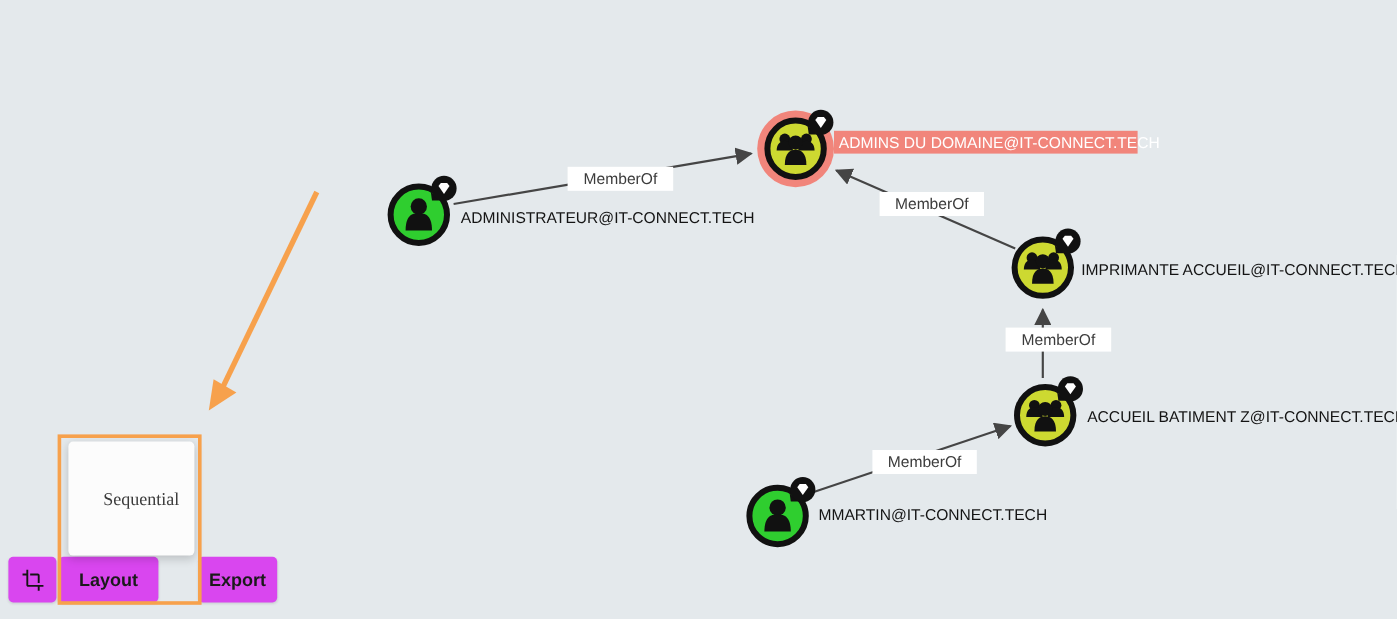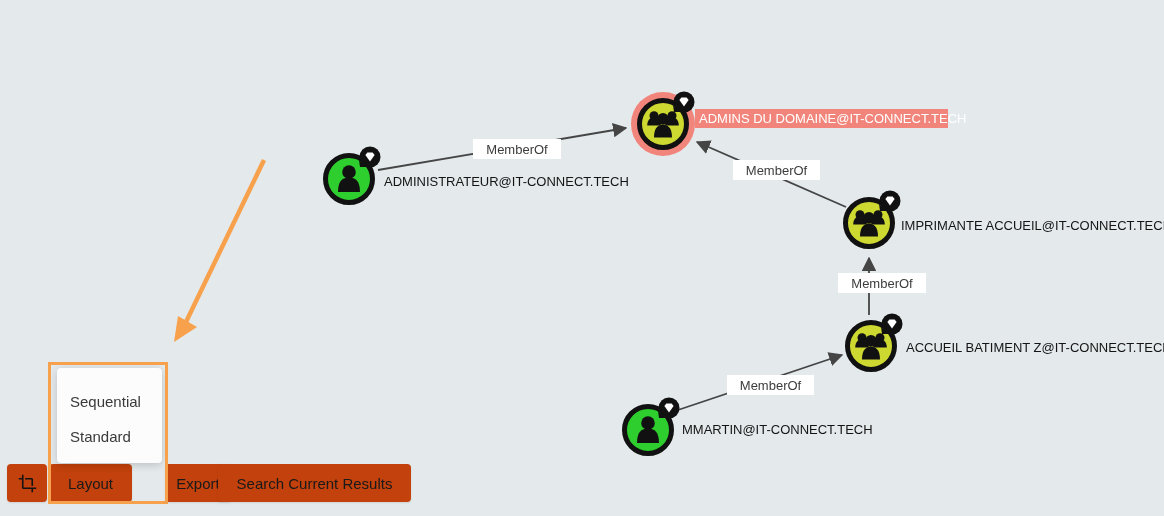--- a/index.html
+++ b/index.html
@@ -8,23 +8,23 @@
     width:1164px;height:516px;
     overflow:hidden;
     font-family:"Liberation Sans",sans-serif;
   }
   #graph-svg{position:absolute;left:0;top:0;z-index:1;}
   #graph-svg [data-interactable="true"]{cursor:pointer;}
 
   
   .tb-btn{
     position:absolute;top:464px;height:38px;
-    background:#c2410c;border:none;border-radius:4px;
+    background:#d946ef;border:none;border-radius:4px;
     font-family:"Liberation Sans",sans-serif;
-    font-size:15px;font-weight:normal;color:#1a1a1a;
+    font-size:15px;font-weight:bold;color:#1a1a1a;
     box-shadow:0 1px 2px rgba(0,0,0,.10);
     cursor:pointer;z-index:3;
     display:flex;align-items:center;justify-content:center;
     padding:0;
   }
   #crop-button{left:7px;width:40px;}
   #crop-button svg{width:19px;height:19px;fill:#141414;}
   #layout-button{left:49px;width:83px;}
   #export-button{left:137px;width:66px;margin-left:28px;}
   #search-button{left:218px;width:193px;}
@@ -34,21 +34,21 @@
     position:absolute;left:57px;top:368px;width:105px;height:95px;
     background:#fcfcfc;border-radius:4px;
     box-shadow:0 2px 8px rgba(0,0,0,.18);
     z-index:3;box-sizing:border-box;padding-top:16px;
   }
   #layout-menu .menu-item{
     height:35px;line-height:35px;padding-left:13px;
     font-size:15px;color:#3a3a3a;cursor:pointer;
     list-style:none;
   }
-  #layout-menu ul{margin:0;padding:0;}
+  #layout-menu ul{margin:16px;padding:0;font-family:Liberation Serif, serif;}
 
   
   #annotation-svg{position:absolute;left:0;top:0;z-index:5;pointer-events:none;}
 </style>
 </head>
 <body>
 
 <div id="stage" data-interactable="false" style="background: rgb(228, 233, 236);">
 
   <svg id="graph-svg" width="1164" height="516" data-interactable="true">
@@ -158,26 +158,24 @@
       </g>
     </svg>
 
   <button class="tb-btn" id="crop-button" data-interactable="true">
     <svg viewBox="0 0 24 24" data-interactable="false">
       <path d="M17 15h2V7c0-1.1-.9-2-2-2H9v2h8v8zM7 17V1H5v4H1v2h4v10c0 1.1.9 2 2 2h10v4h2v-4h4v-2H7z"></path>
     </svg>
   </button>
   <button class="tb-btn" id="layout-button" data-interactable="true">Layout</button>
   <button class="tb-btn" id="export-button" data-interactable="true">Export</button>
-  <button class="tb-btn" id="search-button" data-interactable="true">Search Current Results</button>
 
   <div id="layout-menu" data-interactable="false">
     <ul id="layout-menu-list">
         <li class="menu-item" data-interactable="true">Sequential</li>
-        <li class="menu-item" data-interactable="true">Standard</li>
       </ul>
   </div>
 
   <svg id="annotation-svg" width="1164" height="516" data-interactable="false">
     <rect x="49.5" y="363.5" width="117" height="139" fill="none" stroke-width="3" data-interactable="false" stroke="#f7a14c"></rect>
     <line x1="264" y1="160" x2="186" y2="322" stroke-width="4.5" data-interactable="false" stroke="#f7a14c"></line>
     <polygon points="174,342 178,316 197,327" data-interactable="false" fill="#f7a14c"></polygon>
   </svg>
 </div>
 

